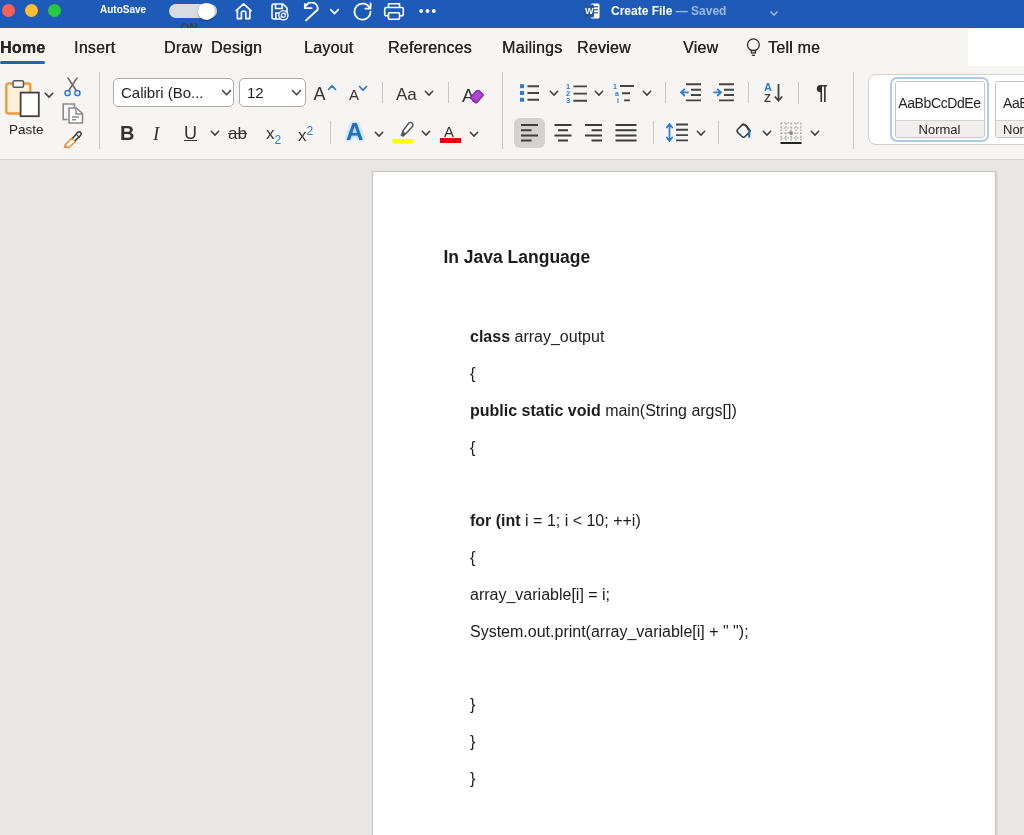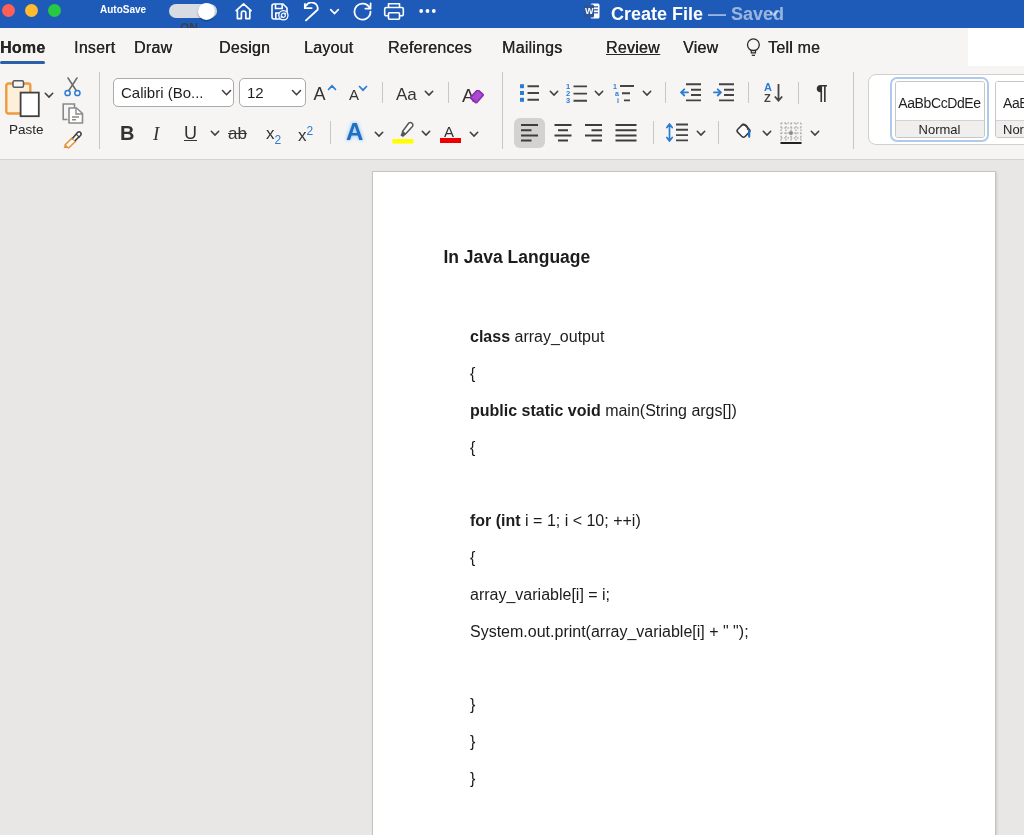--- a/index.html
+++ b/index.html
@@ -62,35 +62,35 @@
   </div>
 
   <div class="abs" style="left:584px;top:3px;width:16px;height:16px;"><svg width="16" height="16">
         <rect x="6.5" y="0.5" width="9" height="15" rx="1.5" fill="#fff"></rect>
         <rect x="9" y="3" width="5" height="1.5" fill="#4a78b8"></rect>
         <rect x="9" y="6" width="5" height="1.5" fill="#4a78b8"></rect>
         <rect x="9" y="9" width="5" height="1.5" fill="#4a78b8"></rect>
         <rect x="0" y="1.5" width="10" height="13" rx="1.5" fill="#2a5699"></rect>
         <text x="0.9" y="11.2" font-size="9" font-weight="bold" fill="#fff" font-family="Liberation Sans">W</text>
       </svg></div>
-  <div class="abs wt" style="left:611px;top:4px;font-size:18px;">Create File <span style="color:rgba(255,255,255,.55)">— Saved</span></div>
+  <div class="abs wt" style="left:611px;top:4px;font-size:12px;">Create File <span style="color:rgba(255,255,255,.55)">— Saved</span></div>
   <svg class="abs" style="left:769px;top:10px;" width="10" height="7">
       <path d="M1.5 1.5 L5 5 L8.5 1.5" stroke="rgba(255,255,255,.55)" stroke-width="1.6" fill="none"></path>
     </svg>
 </div>
 
 <div id="tabs">
   <div class="tab" style="left:0px;font-weight:700;">Home</div>
   <div class="tab" style="left:74px;">Insert</div>
-  <div class="tab" style="left:134px;">Draw</div>
-  <div class="tab" style="left:219px;">Design</div>
+  <div class="tab" style="left:164px;">Draw</div>
+  <div class="tab" style="left:211px;">Design</div>
   <div class="tab" style="left:304px;">Layout</div>
   <div class="tab" style="left:388px;">References</div>
   <div class="tab" style="left:502px;text-align:right;">Mailings</div>
-  <div class="tab" style="left:606px;text-decoration:underline;">Review</div>
+  <div class="tab" style="left:577px;">Review</div>
   <div class="tab" style="left:683px;">View</div>
   <div class="tab" style="left:768px;">Tell me</div>
   <div class="abs" style="left:0px;top:32.5px;width:45px;height:3.5px;background:#2b5fa8;border-radius:2px;"></div>
 
   <svg class="abs" style="left:745px;top:10px;" width="17" height="19">
       <circle cx="8.4" cy="6.8" r="5.9" stroke="#2b2b2b" stroke-width="1.3" fill="none"></circle>
       <path d="M6.3 12.4 h4.2 v2.4 h-4.2 z" stroke="#2b2b2b" stroke-width="1.2" fill="none"></path>
       <path d="M6.8 17.3 h3.2" stroke="#2b2b2b" stroke-width="1.3"></path>
     </svg>
 </div>

